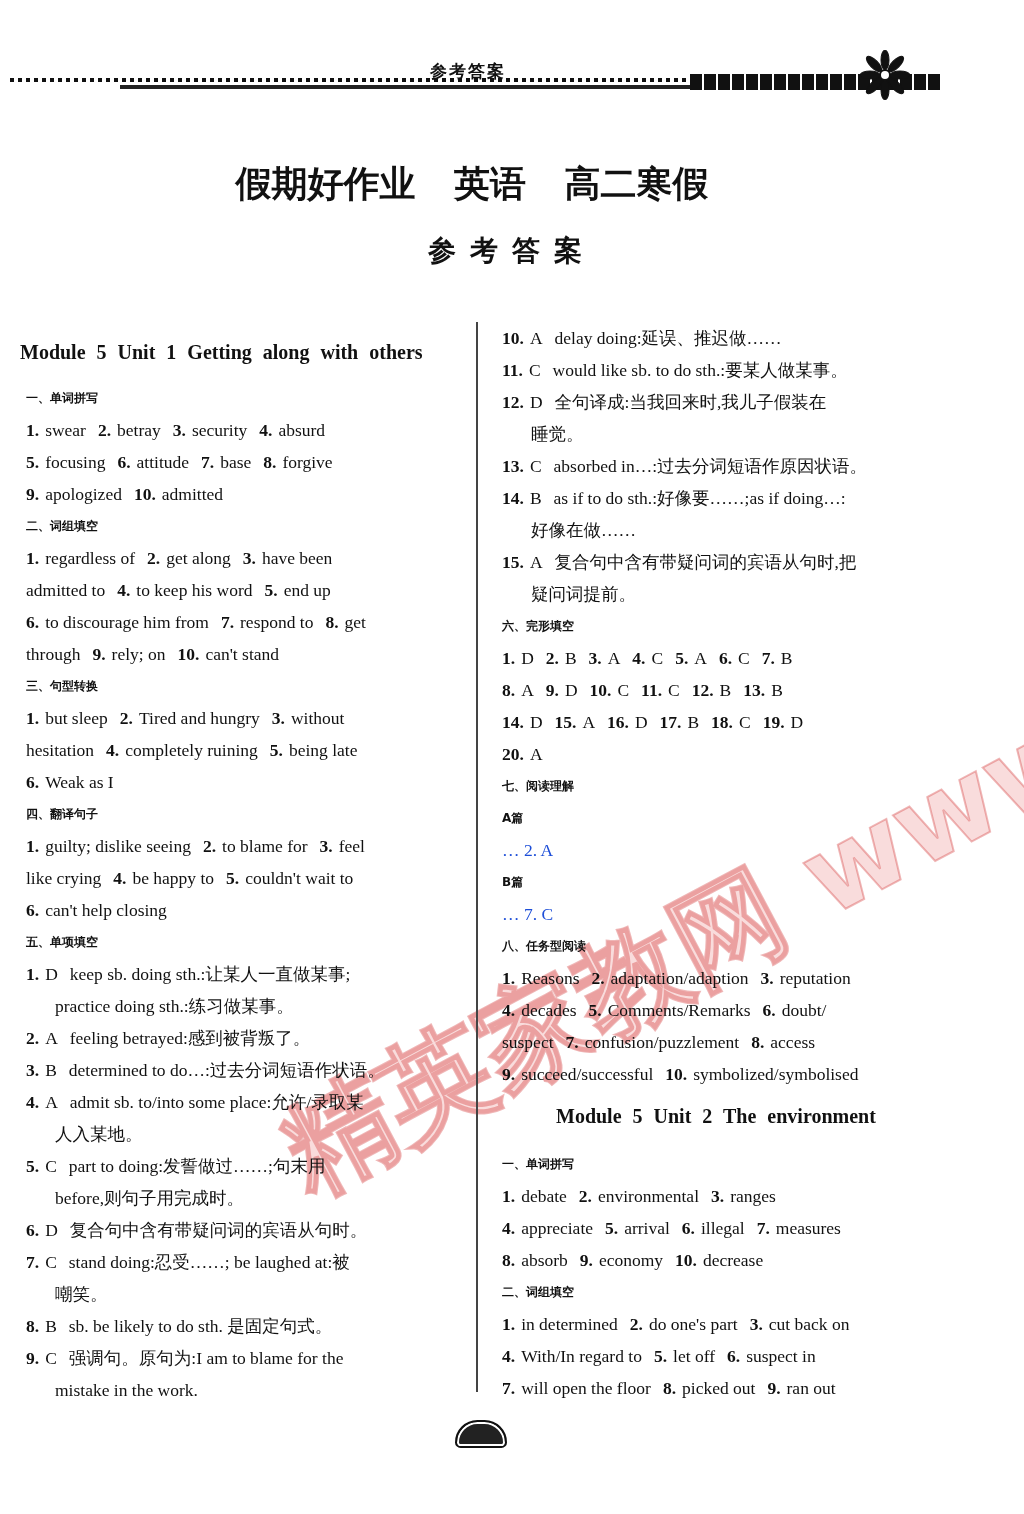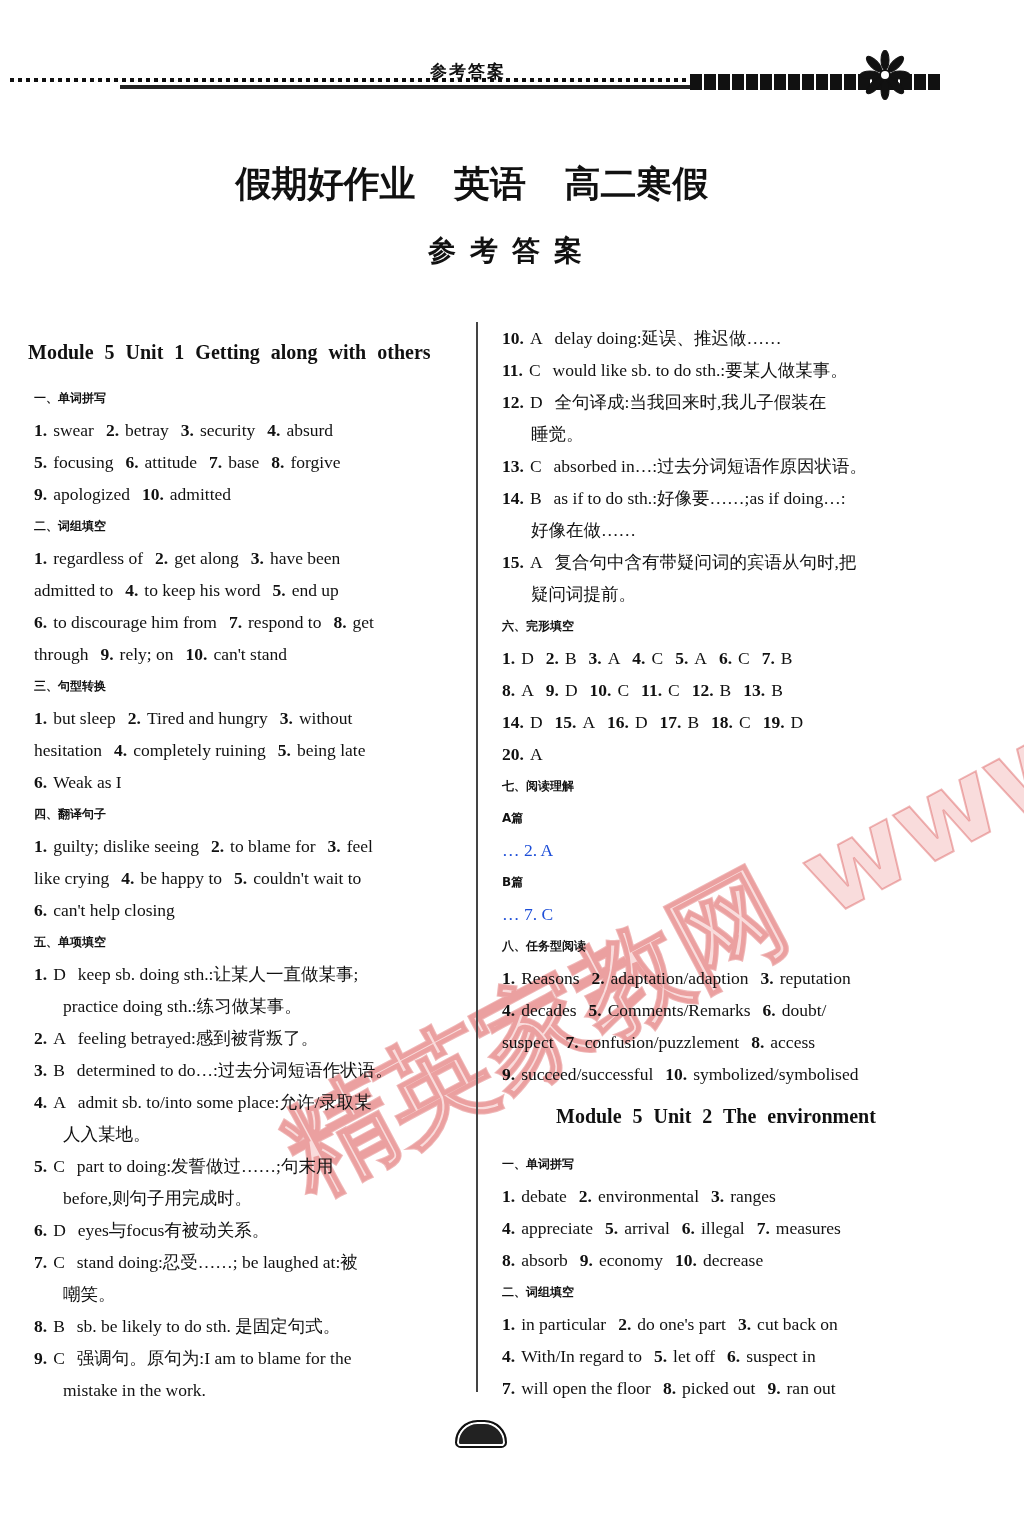--- a/index.html
+++ b/index.html
@@ -11,21 +11,21 @@
        background:repeating-linear-gradient(90deg,#111 0 4px,transparent 4px 8px);}
   .header .bar{position:absolute;left:120px;top:25px;width:570px;height:4px;background:#222;}
   .header .blocks{position:absolute;left:690px;top:14px;width:250px;height:16px;
        background:repeating-linear-gradient(90deg,#111 0 12px,#fff 12px 14px);}
   .header .flower{position:absolute;left:860px;top:-10px;width:50px;height:50px;}
   .main-title{position:absolute;left:0;width:944px;top:160px;text-align:center;
        font-family:"DejaVu Sans",sans-serif;font-weight:bold;font-size:36px;word-spacing:26px;}
   .sub-title{position:absolute;left:0;width:1024px;top:232px;text-align:center;
        font-family:"DejaVu Sans",sans-serif;font-weight:bold;font-size:28px;letter-spacing:14px;}
   .col{position:absolute;top:322px;font-size:17.5px;line-height:32px;}
-  .col.left{left:34px;width:426px;}
+  .col.left{left:26px;width:426px;}
   .col.right{left:502px;width:426px;}
   .divider{position:absolute;left:476px;top:322px;width:2px;height:1070px;background:#444;}
   .unit-title{font-weight:bold;font-size:20px;margin:14px 0 14px -6px;white-space:nowrap;word-spacing:6px;}
   .col.right .unit-title{margin:10px 0 16px 54px;}
   .sec{font-family:"DejaVu Sans",sans-serif;font-weight:bold;font-size:12px;line-height:32px;}
   .line{white-space:nowrap;}
   .n{font-weight:bold;margin-right:6px;}
   .gap{display:inline-block;width:12px;}
   .hang{padding-left:29px;}
   .faded{color:#1d4ed8;}
@@ -86,21 +86,21 @@
     <div class="line"><span class="n">6.</span><span>can't help closing</span></div>
     <div class="sec">五、单项填空</div>
     <div class="line"><span class="n">1.</span><span>D</span><span class="gap"></span><span>keep sb. doing sth.:让某人一直做某事;</span></div>
     <div class="line hang">practice doing sth.:练习做某事。</div>
     <div class="line"><span class="n">2.</span><span>A</span><span class="gap"></span><span>feeling betrayed:感到被背叛了。</span></div>
     <div class="line"><span class="n">3.</span><span>B</span><span class="gap"></span><span>determined to do…:过去分词短语作状语。</span></div>
     <div class="line"><span class="n">4.</span><span>A</span><span class="gap"></span><span>admit sb. to/into some place:允许/录取某</span></div>
     <div class="line hang">人入某地。</div>
     <div class="line"><span class="n">5.</span><span>C</span><span class="gap"></span><span>part to doing:发誓做过……;句末用</span></div>
     <div class="line hang">before,则句子用完成时。</div>
-    <div class="line"><span class="n">6.</span><span>D</span><span class="gap"></span><span>eyes与focus有被动关系。</span></div>
+    <div class="line"><span class="n">6.</span><span>D</span><span class="gap"></span><span>复合句中含有带疑问词的宾语从句时。</span></div>
     <div class="line"><span class="n">7.</span><span>C</span><span class="gap"></span><span>stand doing:忍受……; be laughed at:被</span></div>
     <div class="line hang">嘲笑。</div>
     <div class="line"><span class="n">8.</span><span>B</span><span class="gap"></span><span>sb. be likely to do sth. 是固定句式。</span></div>
     <div class="line"><span class="n">9.</span><span>C</span><span class="gap"></span><span>强调句。原句为:I am to blame for the</span></div>
     <div class="line hang">mistake in the work.</div>
   </div>
 <div class="col right" id="col-right">
     <div class="line"><span class="n">10.</span><span>A</span><span class="gap"></span><span>delay doing:延误、推迟做……</span></div>
     <div class="line"><span class="n">11.</span><span>C</span><span class="gap"></span><span>would like sb. to do sth.:要某人做某事。</span></div>
     <div class="line"><span class="n">12.</span><span>D</span><span class="gap"></span><span>全句译成:当我回来时,我儿子假装在</span></div>
@@ -124,18 +124,18 @@
     <div class="line"><span class="n">1.</span><span>Reasons</span><span class="gap"></span><span class="n">2.</span><span>adaptation/adaption</span><span class="gap"></span><span class="n">3.</span><span>reputation</span></div>
     <div class="line"><span class="n">4.</span><span>decades</span><span class="gap"></span><span class="n">5.</span><span>Comments/Remarks</span><span class="gap"></span><span class="n">6.</span><span>doubt/</span></div>
     <div class="line"><span>suspect</span><span class="gap"></span><span class="n">7.</span><span>confusion/puzzlement</span><span class="gap"></span><span class="n">8.</span><span>access</span></div>
     <div class="line"><span class="n">9.</span><span>succeed/successful</span><span class="gap"></span><span class="n">10.</span><span>symbolized/symbolised</span></div>
     <div class="unit-title">Module 5  Unit 2  The environment</div>
     <div class="sec">一、单词拼写</div>
     <div class="line"><span class="n">1.</span><span>debate</span><span class="gap"></span><span class="n">2.</span><span>environmental</span><span class="gap"></span><span class="n">3.</span><span>ranges</span></div>
     <div class="line"><span class="n">4.</span><span>appreciate</span><span class="gap"></span><span class="n">5.</span><span>arrival</span><span class="gap"></span><span class="n">6.</span><span>illegal</span><span class="gap"></span><span class="n">7.</span><span>measures</span></div>
     <div class="line"><span class="n">8.</span><span>absorb</span><span class="gap"></span><span class="n">9.</span><span>economy</span><span class="gap"></span><span class="n">10.</span><span>decrease</span></div>
     <div class="sec">二、词组填空</div>
-    <div class="line"><span class="n">1.</span><span>in particular</span><span class="gap"></span><span class="n">2.</span><span>do one's part</span><span class="gap"></span><span class="n">3.</span><span>cut back on</span></div>
+    <div class="line"><span class="n">1.</span><span>in determined</span><span class="gap"></span><span class="n">2.</span><span>do one's part</span><span class="gap"></span><span class="n">3.</span><span>cut back on</span></div>
     <div class="line"><span class="n">4.</span><span>With/In regard to</span><span class="gap"></span><span class="n">5.</span><span>let off</span><span class="gap"></span><span class="n">6.</span><span>suspect in</span></div>
     <div class="line"><span class="n">7.</span><span>will open the floor</span><span class="gap"></span><span class="n">8.</span><span>picked out</span><span class="gap"></span><span class="n">9.</span><span>ran out</span></div>
   </div>
 
 <div class="page-badge"></div>
 
 </body></html>

